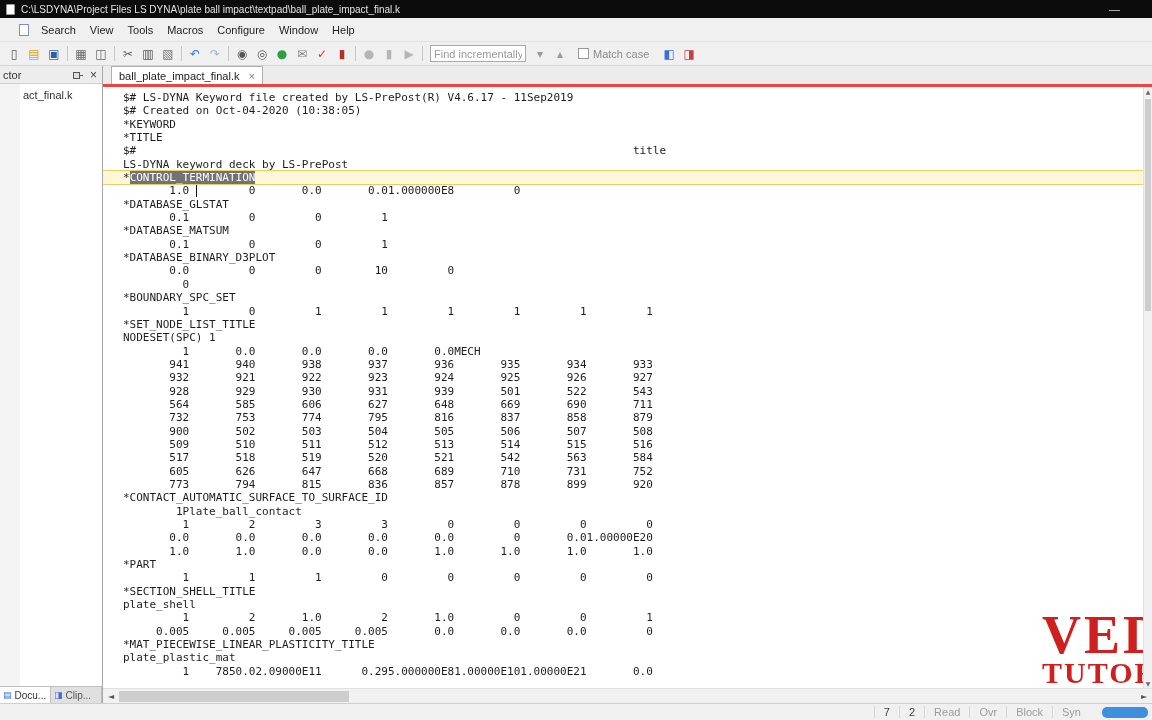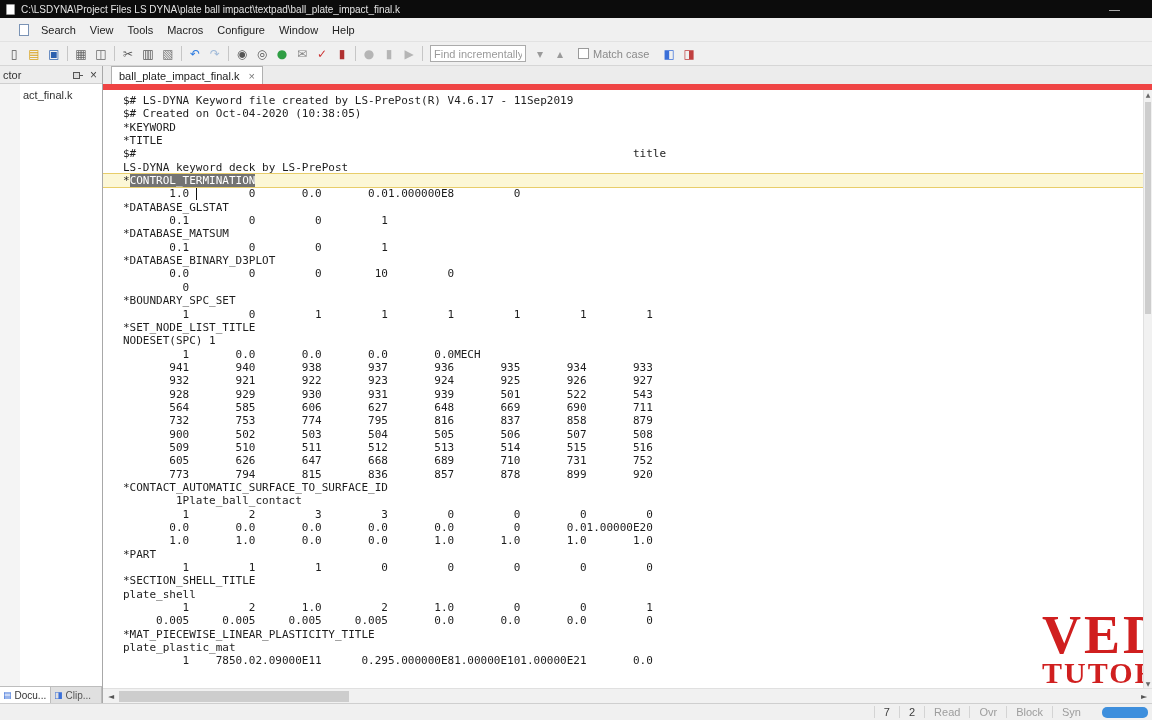--- a/index.html
+++ b/index.html
@@ -42,21 +42,21 @@
   .close-btn{color:#444;font-size:12px;line-height:10px;padding:0 2px;}
   .sidebar-list{flex:1;background:#fff;padding:4px 3px;min-height:0;margin-left:20px;}
   .sidebar-item{color:#333;white-space:nowrap;overflow:hidden;padding:1px 0;}
   .sidebar-tabs{flex:0 0 17px;display:flex;background:#e6e6e6;border-top:1px solid #bdbdbd;}
   .sb-tab{flex:1;display:flex;align-items:center;gap:3px;padding:0 3px;font-size:10px;border-right:1px solid #bdbdbd;background:#fff;color:#333;white-space:nowrap;overflow:hidden;}
   .sb-tab.inactive{background:#e0e0e0;color:#555;}
   .sb-tab-icon{font-family:"DejaVu Sans",sans-serif;font-size:9px;}
 
   
   .editor-col{flex:1;display:flex;flex-direction:column;min-width:0;min-height:0;}
-  .tabbar{flex:0 0 18px;background:#ececec;display:flex;align-items:flex-end;padding-left:8px;border-bottom:6px solid #ef4444;}
+  .tabbar{flex:0 0 18px;background:#ececec;display:flex;align-items:flex-end;padding-left:8px;border-bottom:3px solid #ef4444;}
   .tab{height:18px;background:#fff;border:1px solid #b0b0b0;border-bottom:none;display:flex;align-items:center;padding:0 7px;gap:9px;}
   .tab-close{color:#777;font-size:11px;}
   .editor-wrap{flex:1;display:flex;min-height:0;}
   .editor{flex:1;background:#fff;position:relative;overflow:hidden;padding-top:4px;}
   .line{font-family:"DejaVu Sans Mono","Liberation Mono",monospace;font-size:11px;line-height:13.35px;white-space:pre;color:#1d1d1d;padding-left:20px;}
   .line.current{background:#fcf7d6;box-shadow:0 -1px 0 #e8cd6a, 0 1px 0 #e8cd6a;}
   .sel{color:#fff;}
   .caret{position:absolute;width:1.5px;height:12px;background:#111;}
 
   
@@ -201,20 +201,21 @@
               <div class="line">*SET_NODE_LIST_TITLE</div>
               <div class="line">NODESET(SPC) 1</div>
               <div class="line">         1       0.0       0.0       0.0       0.0MECH</div>
               <div class="line">       941       940       938       937       936       935       934       933</div>
               <div class="line">       932       921       922       923       924       925       926       927</div>
               <div class="line">       928       929       930       931       939       501       522       543</div>
               <div class="line">       564       585       606       627       648       669       690       711</div>
               <div class="line">       732       753       774       795       816       837       858       879</div>
               <div class="line">       900       502       503       504       505       506       507       508</div>
               <div class="line">       509       510       511       512       513       514       515       516</div>
+              <div class="line">       517       518       519       520       521       542       563       584</div>
               <div class="line">       605       626       647       668       689       710       731       752</div>
               <div class="line">       773       794       815       836       857       878       899       920</div>
               <div class="line">*CONTACT_AUTOMATIC_SURFACE_TO_SURFACE_ID</div>
               <div class="line">        1Plate_ball_contact</div>
               <div class="line">         1         2         3         3         0         0         0         0</div>
               <div class="line">       0.0       0.0       0.0       0.0       0.0         0       0.01.00000E20</div>
               <div class="line">       1.0       1.0       0.0       0.0       1.0       1.0       1.0       1.0</div>
               <div class="line">*PART</div>
               <div class="line">         1         1         1         0         0         0         0         0</div>
               <div class="line">*SECTION_SHELL_TITLE</div>

